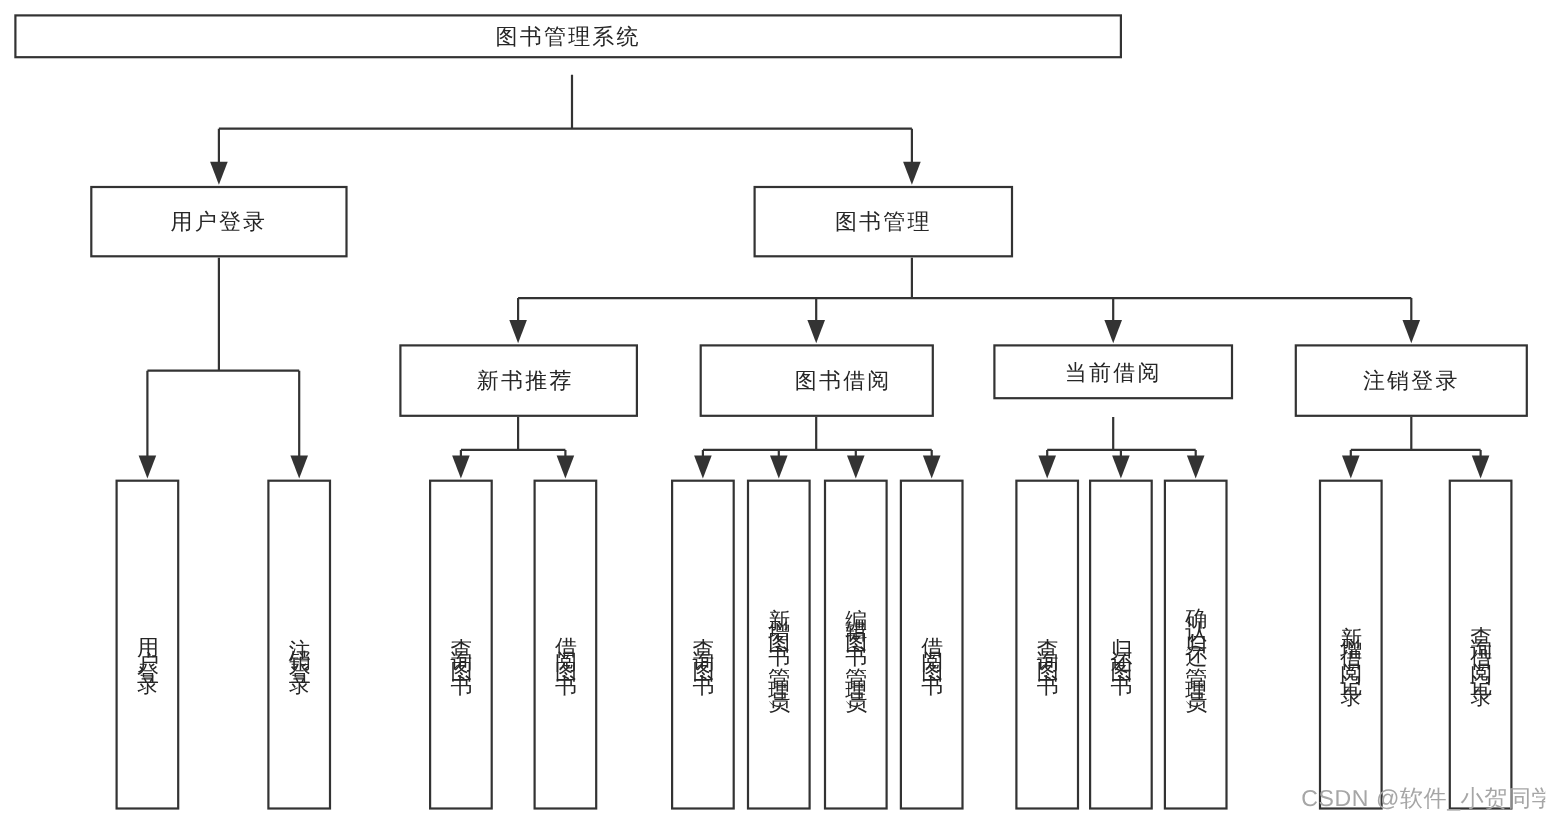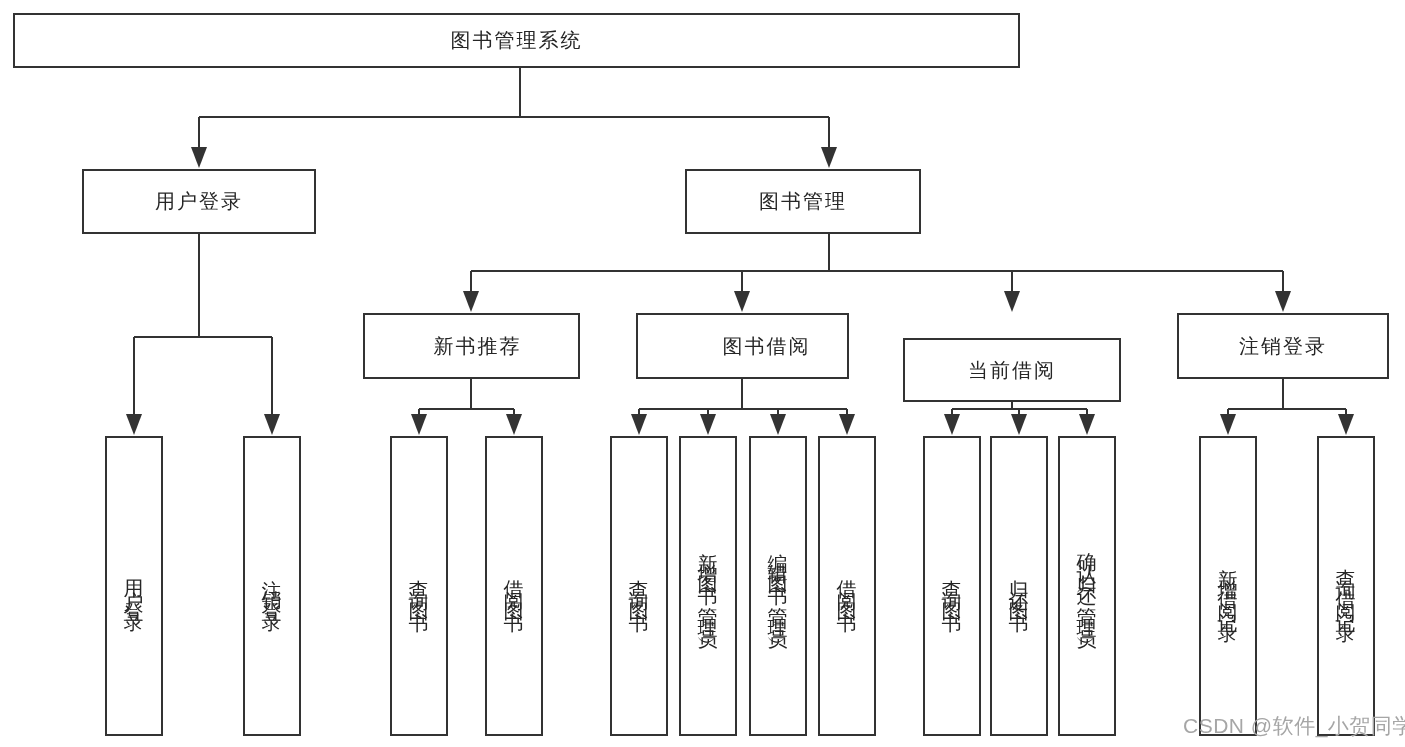--- a/index.html
+++ b/index.html
@@ -101,38 +101,38 @@
       <polygon points="770,414 786,414 778,435"></polygon>
       <polygon points="839,414 855,414 847,435"></polygon>
       <polygon points="944,414 960,414 952,435"></polygon>
       <polygon points="1011,414 1027,414 1019,435"></polygon>
       <polygon points="1079,414 1095,414 1087,435"></polygon>
       <polygon points="1220,414 1236,414 1228,435"></polygon>
       <polygon points="1338,414 1354,414 1346,435"></polygon>
     </g>
   </svg>
 
-  <div class="box" style="left:13px; top:13px; width:1007px; height:55px;">
+  <div class="box" style="left:13px; top:13px; width:1007px; height:40px;">
     <span>图书管理系统</span>
   </div>
 
   <div class="box" style="left:82px; top:169px; width:234px; height:65px;">
     <span>用户登录</span>
   </div>
   <div class="box" style="left:685px; top:169px; width:236px; height:65px;">
     <span>图书管理</span>
   </div>
 
   <div class="box" style="left:363px; top:313px; width:217px; height:66px;padding-left:12px;">
     <span>新书推荐</span>
   </div>
   <div class="box" style="left:636px; top:313px; width:213px; height:66px;padding-left:48px;">
     <span>图书借阅</span>
   </div>
-  <div class="box" style="left:903px; top:313px; width:218px; height:64px;margin-top:25px;">
+  <div class="box" style="left:903px; top:313px; width:218px; height:50px;">
     <span>当前借阅</span>
   </div>
   <div class="box" style="left:1177px; top:313px; width:212px; height:66px;">
     <span>注销登录</span>
   </div>
 
   <div class="box leaf" style="left:105px; top:436px; width:58px; height:300px;">
     <span class="vtext">用户登录</span>
   </div>
   <div class="box leaf" style="left:243px; top:436px; width:58px; height:300px;">

